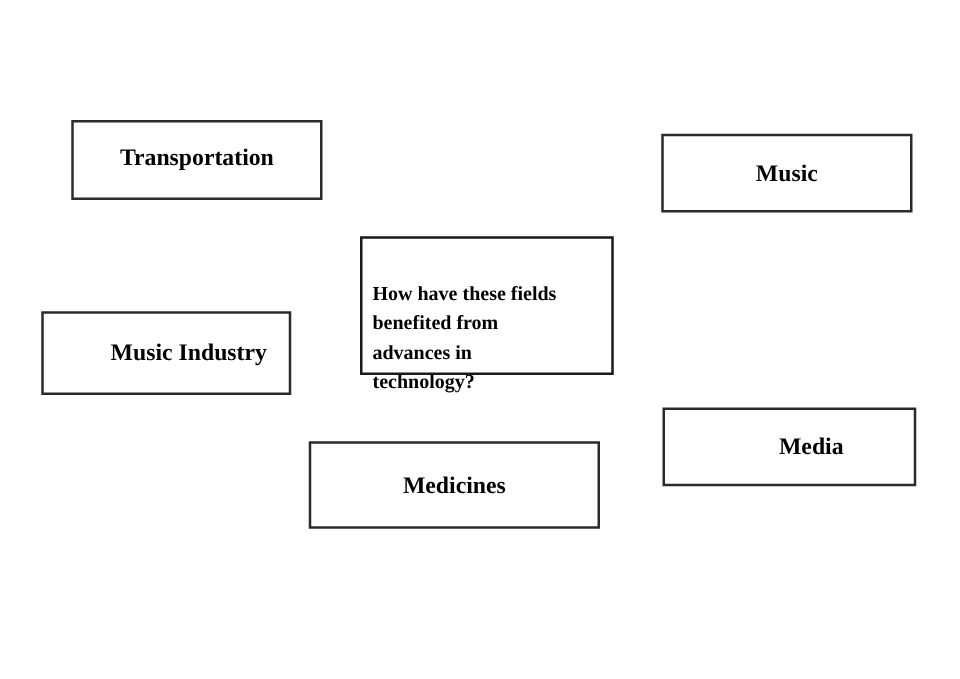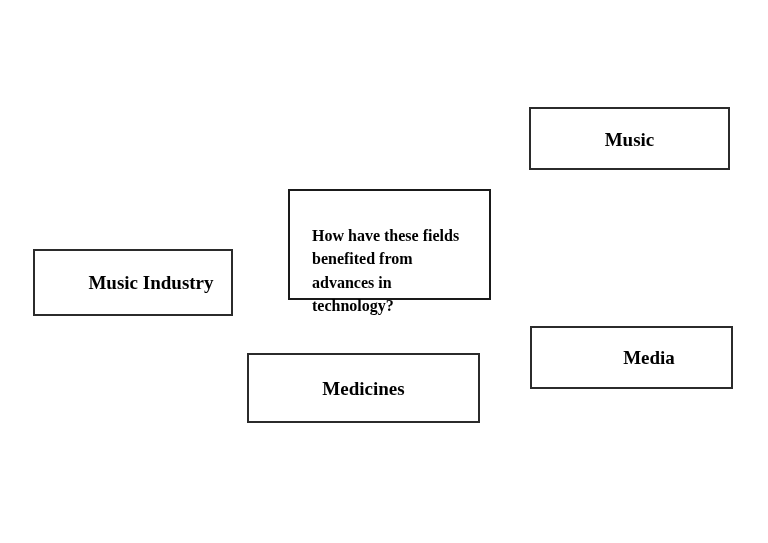--- a/index.html
+++ b/index.html
@@ -51,21 +51,21 @@
   }
   .question-box {
     position: absolute;
     box-sizing: border-box;
     background: #ffffff;
     border: 2px solid #1a1a1a;
     font-size: 16px;
     font-weight: bold;
     line-height: 23.5px;
     text-align: left;
-    padding: 9px 0 0 22px;
+    padding: 9px 0 0 8px;
     white-space: pre-line;
   }
 
   
   #box-transportation  { left: 57px;  top: 96px;  width: 201px; height: 64px;  }
   #box-sports          { left: 529px; top: 107px; width: 201px; height: 63px;  }
   #box-music-industry  { left: 33px;  top: 249px; width: 200px; height: 67px;  }
   #box-media           { left: 530px; top: 326px; width: 203px; height: 63px;  }
   #box-medicines       { left: 247px; top: 353px; width: 233px; height: 70px;  }
   #box-question        { left: 288px; top: 189px; width: 203px; height: 111px; }
@@ -76,20 +76,23 @@
   #box-music-industry .topic-label { transform: translateY(0px); margin-left: 36px; }
   #box-media .topic-label          { transform: translateY(0px); margin-left: 35px; }
   #box-medicines .topic-label      { transform: translateY(0px); }
 </style>
 </head>
 <body>
 
 <div id="canvas">
 
 
+  <div class="topic-box" id="box-transportation">
+    <span class="topic-label">Transportation</span>
+  </div>
 
   <div class="topic-box" id="box-sports">
     <span class="topic-label">Music</span>
   </div>
 
   <div class="topic-box" id="box-music-industry">
     <span class="topic-label">Music Industry</span>
   </div>
 
   <div class="topic-box" id="box-media">

